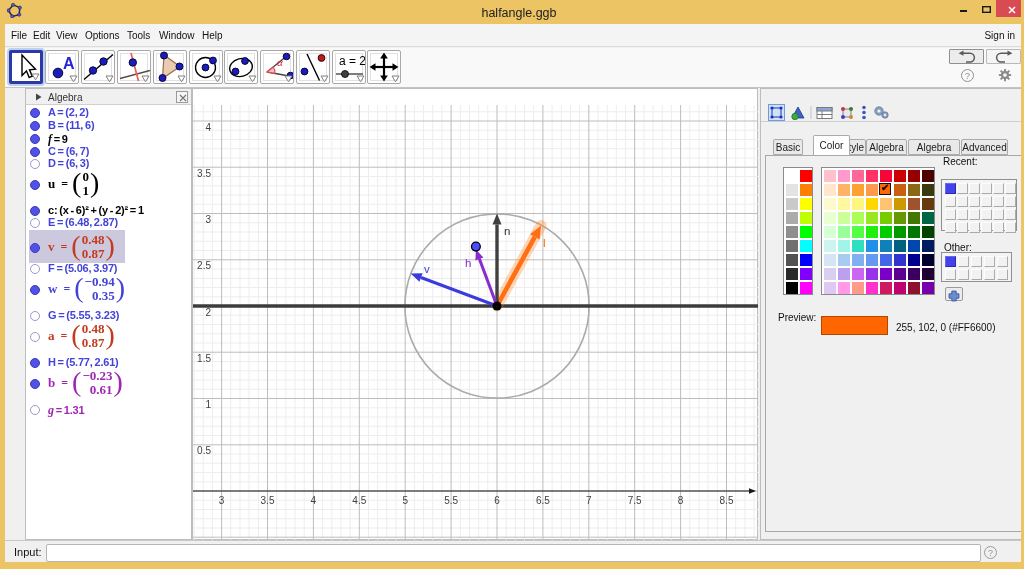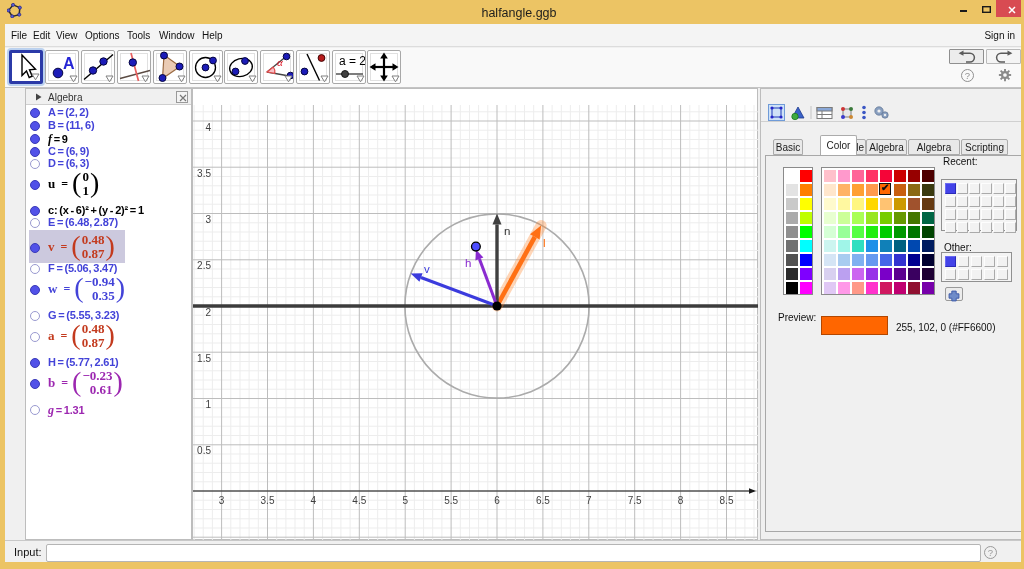--- a/index.html
+++ b/index.html
@@ -248,21 +248,21 @@
           <div class="arow" style="top:14px">
             <span class="mb" style="top:1.5px;background:#5151e8;border-color:#3a3ab8"></span>
             <span style="color:#4343d8">B = (11, 6)</span>
           </div>
           <div class="arow" style="top:27px">
             <span class="mb" style="top:1.5px;background:#5151e8;border-color:#3a3ab8"></span>
             <span style="color:#000"><i style="font-family:'Liberation Serif',serif;font-size:12px">f</i> = 9</span>
           </div>
           <div class="arow" style="top:40px">
             <span class="mb" style="top:1.5px;background:#5151e8;border-color:#3a3ab8"></span>
-            <span style="color:#4343d8">C = (6, 9)</span>
+            <span style="color:#4343d8">C = (6, 7)</span>
           </div>
           <div class="arow" style="top:52px">
             <span class="mb" style="top:1.5px;background:#fff;border-color:#9a9ad0"></span>
             <span style="color:#4343d8">D = (6, 3)</span>
           </div>
           <div class="arow vrow" style="top:62px">
             <span class="mb" style="top:12.5px;background:#5151e8;border-color:#3a3ab8"></span>
             <div class="vflex" style="color:#000">
               <span class="vn">u</span>
               <span class="ve">=</span>
@@ -285,21 +285,21 @@
             <div class="vflex" style="color:#c33a1e">
               <span class="vn">v</span>
               <span class="ve">=</span>
               <span class="pp">(</span>
               <span class="vc">0.48<br>0.87</span>
               <span class="pp">)</span>
             </div>
           </div>
           <div class="arow" style="top:157px">
             <span class="mb" style="top:1.5px;background:#fff;border-color:#9a9ad0"></span>
-            <span style="color:#4343d8">F = (5.06, 3.47)</span>
+            <span style="color:#4343d8">F = (5.06, 3.97)</span>
           </div>
           <div class="arow vrow" style="top:167px">
             <span class="mb" style="top:12.5px;background:#5151e8;border-color:#3a3ab8"></span>
             <div class="vflex" style="color:#4343d8">
               <span class="vn">w</span>
               <span class="ve">=</span>
               <span class="pp">(</span>
               <span class="vc">−0.94<br>0.35</span>
               <span class="pp">)</span>
             </div>
@@ -527,25 +527,25 @@
             <circle cx="97" cy="13.5" r="1.8"></circle>
           </g>
 <g fill="#8aa0c0" stroke="#5a7090" stroke-width="0.7">
 <circle cx="112" cy="7" r="4.2"></circle>
             <circle cx="118" cy="11" r="3.2"></circle>
           </g>
 <circle cx="112" cy="7" r="1.6" fill="#f0f0f0"></circle>
           <circle cx="118" cy="11" r="1.2" fill="#f0f0f0"></circle>
 </svg>
         <div class="tab" style="left:12px;width:30px">Basic</div>
-        <div class="tab on" style="left:59px;width:37px">Color</div>
+        <div class="tab on" style="left:52px;width:37px">Color</div>
         <div class="tab" style="left:79px;width:26px">Style</div>
         <div class="tab" style="left:105px;width:41px">Algebra</div>
         <div class="tab" style="left:147px;width:52px">Algebra</div>
-        <div class="tab" style="left:200px;width:47px">Scripting</div>
+        <div class="tab" style="left:200px;width:47px">Advanced</div>
         <div id="pbox">
           <div class="swbox" style="left:17px;top:11px;width:30px;height:128px">
             <div class="sw" style="left:2px;top:2px;background:#ffffff"></div>
             <div class="sw" style="left:16px;top:2px;background:#ff0000"></div>
             <div class="sw" style="left:2px;top:16px;background:#e3e3e3"></div>
             <div class="sw" style="left:16px;top:16px;background:#ff7f00"></div>
             <div class="sw" style="left:2px;top:30px;background:#c9c9c9"></div>
             <div class="sw" style="left:16px;top:30px;background:#ffff00"></div>
             <div class="sw" style="left:2px;top:44px;background:#ababab"></div>
             <div class="sw" style="left:16px;top:44px;background:#bfff00"></div>

